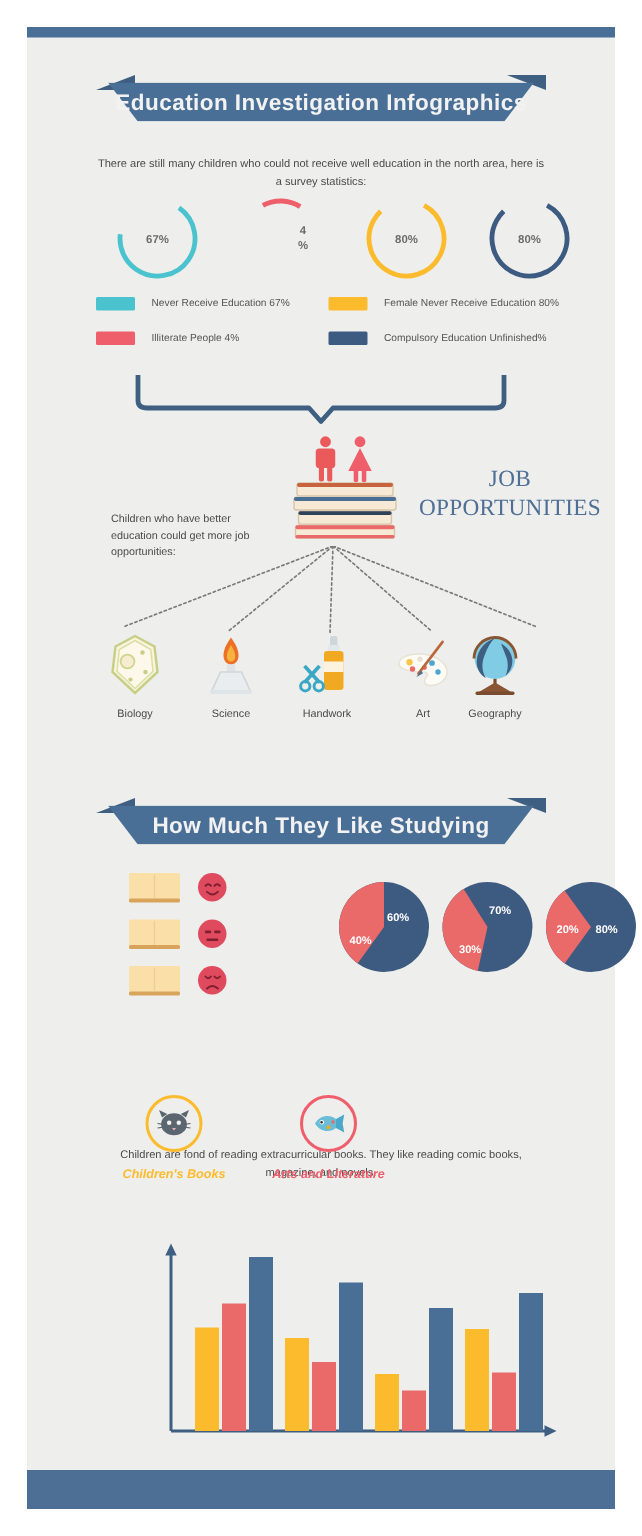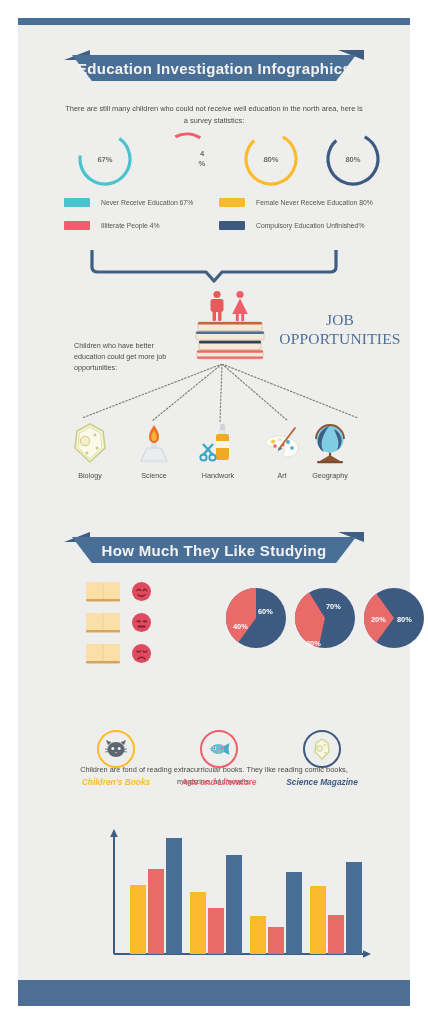--- a/index.html
+++ b/index.html
@@ -405,21 +405,21 @@
         <span class="lblA" style="left:33px; top:20px">60%</span>
         <span class="lblB" style="left:8px; top:35px">40%</span>
       </div>
 
       <div class="pie" style="left:69px">
         <svg width="62" height="62" viewBox="0 0 62 62">
           <circle cx="31" cy="31" r="30" fill="#3d5a80"></circle>
           <path d="M31 31 L15.1 5.6 A30 30 0 0 0 24.5 60.3 Z" fill="#ea6a6a"></path>
         </svg>
         <span class="lblA" style="left:32px; top:15px">70%</span>
-        <span class="lblB" style="left:12px; top:52px">30%</span>
+        <span class="lblB" style="left:12px; top:41px">30%</span>
       </div>
 
       <div class="pie" style="left:138px">
         <svg width="62" height="62" viewBox="0 0 62 62">
           <circle cx="31" cy="31" r="30" fill="#3d5a80"></circle>
           <path d="M31 31 L13.4 6.7 A30 30 0 0 0 13.4 55.3 Z" fill="#ea6a6a"></path>
         </svg>
         <span class="lblA" style="left:34px; top:28px">80%</span>
         <span class="lblB" style="left:8px; top:28px">20%</span>
       </div>
@@ -456,31 +456,20 @@
             <path d="M17 6 L22.5 3 L21.4 9 L22.5 15 L17 12 Z" fill="#4aa8c8"></path>
             <circle cx="7.6" cy="8.2" r="1.5" fill="#f5f5f5"></circle>
             <circle cx="7.4" cy="8.2" r="0.8" fill="#333"></circle>
             <circle cx="12" cy="11.5" r="1.3" fill="#f2a922"></circle>
             <circle cx="15" cy="8" r="1.1" fill="#ea6a6a"></circle>
           </svg>
         </div>
         <div class="nm" style="color:#ef5f6b">Arts and Literature</div>
       </div>
 
-      <div class="cat" style="left:206px">
-        <div class="ring" style="border-color:#3d5a80">
-          <svg width="20" height="22" viewBox="0 0 20 22">
-            <path d="M10 1 L16 5 L17 14 L10 21 L3 14 L4 5 Z" fill="#fbf6e4" stroke="#cdd68f" stroke-width="1.4"></path>
-            <circle cx="7.6" cy="10.5" r="3" fill="#f4ecd2" stroke="#cdd68f" stroke-width="1"></circle>
-            <circle cx="13" cy="7" r="1.1" fill="#cdd68f"></circle>
-            <circle cx="13.4" cy="15" r="1.1" fill="#cdd68f"></circle>
-          </svg>
-        </div>
-        <div class="nm" style="color:#3d5a80">Science Magazine</div>
-      </div>
     </div>
 
     <div class="barchart">
       <svg width="270" height="140" viewBox="0 0 270 140">
 
         <g>
           <line x1="8" y1="128" x2="8" y2="10" stroke="#3f5f82" stroke-width="2"></line>
           <path d="M8 3 L4.2 11 L11.8 11 Z" fill="#3f5f82"></path>
           <line x1="8" y1="128" x2="258" y2="128" stroke="#3f5f82" stroke-width="2"></line>
           <path d="M265 128 L257 124.2 L257 131.8 Z" fill="#3f5f82"></path>

